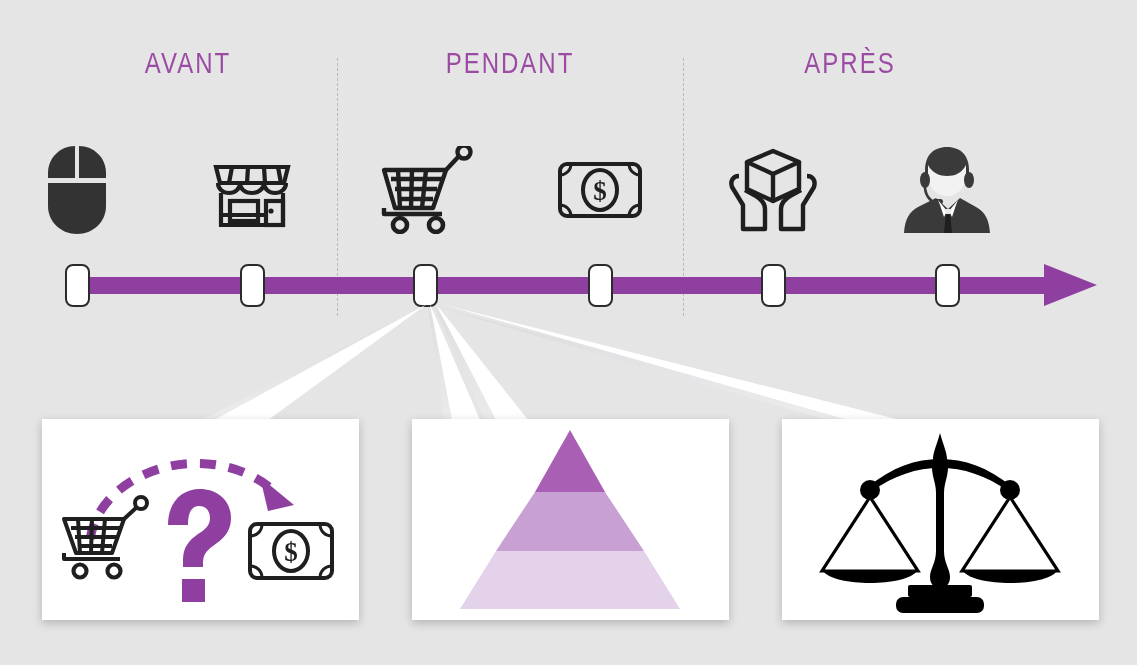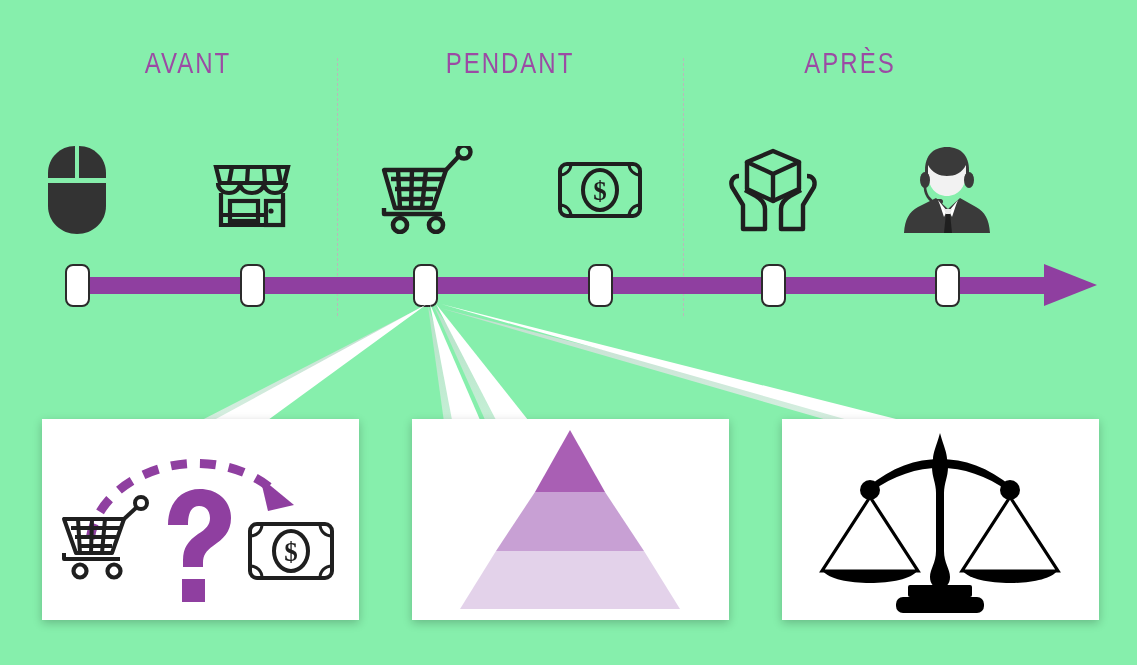--- a/index.html
+++ b/index.html
@@ -7,21 +7,21 @@
     padding: 0;
     background: #ffffff;
   }
   body {
     font-family: "Liberation Sans", sans-serif;
   }
   #stage {
     position: relative;
     width: 1137px;
     height: 665px;
-    background: #86efac;
+    background: #e5e5e5;
     overflow: hidden;
   }
 
   
   .phase-label {
     position: absolute;
     top: 46px;
     text-align: center;
     font-family: "Liberation Sans", sans-serif;
     font-size: 30px;

